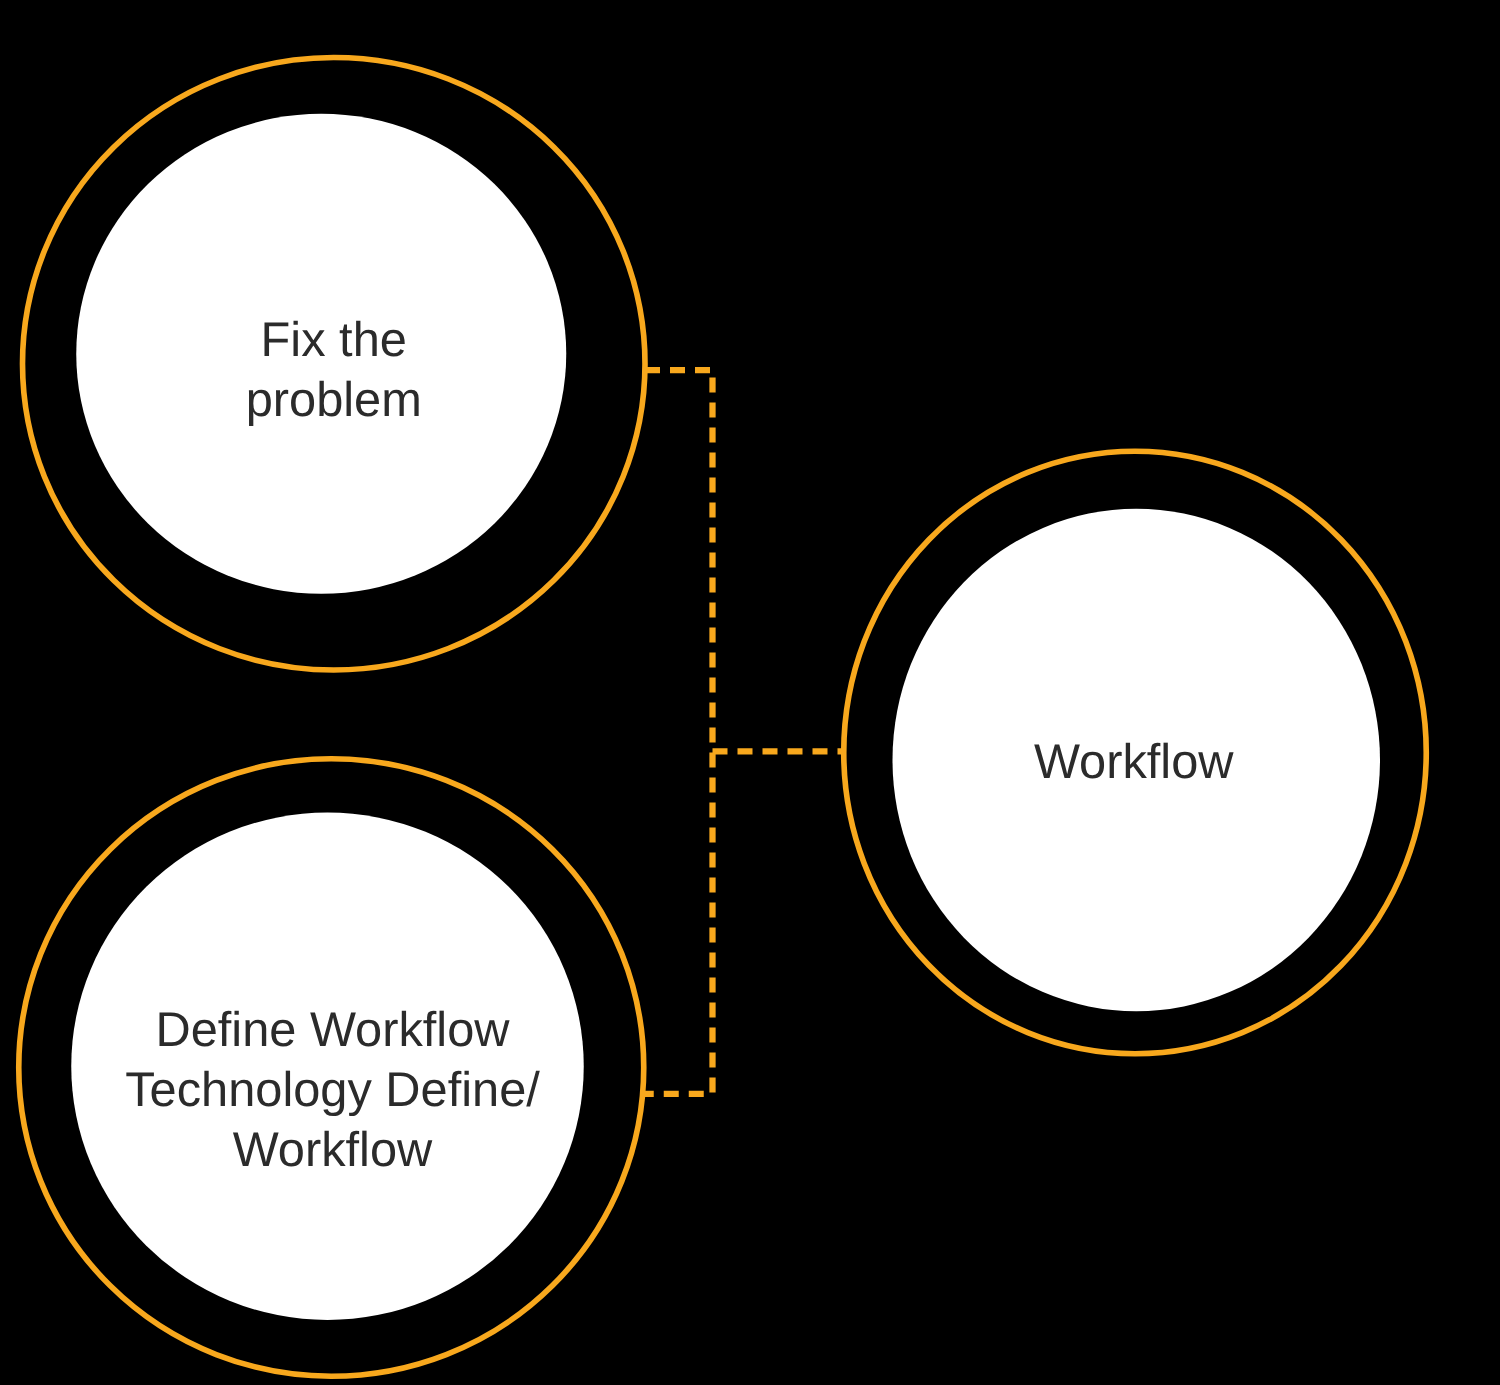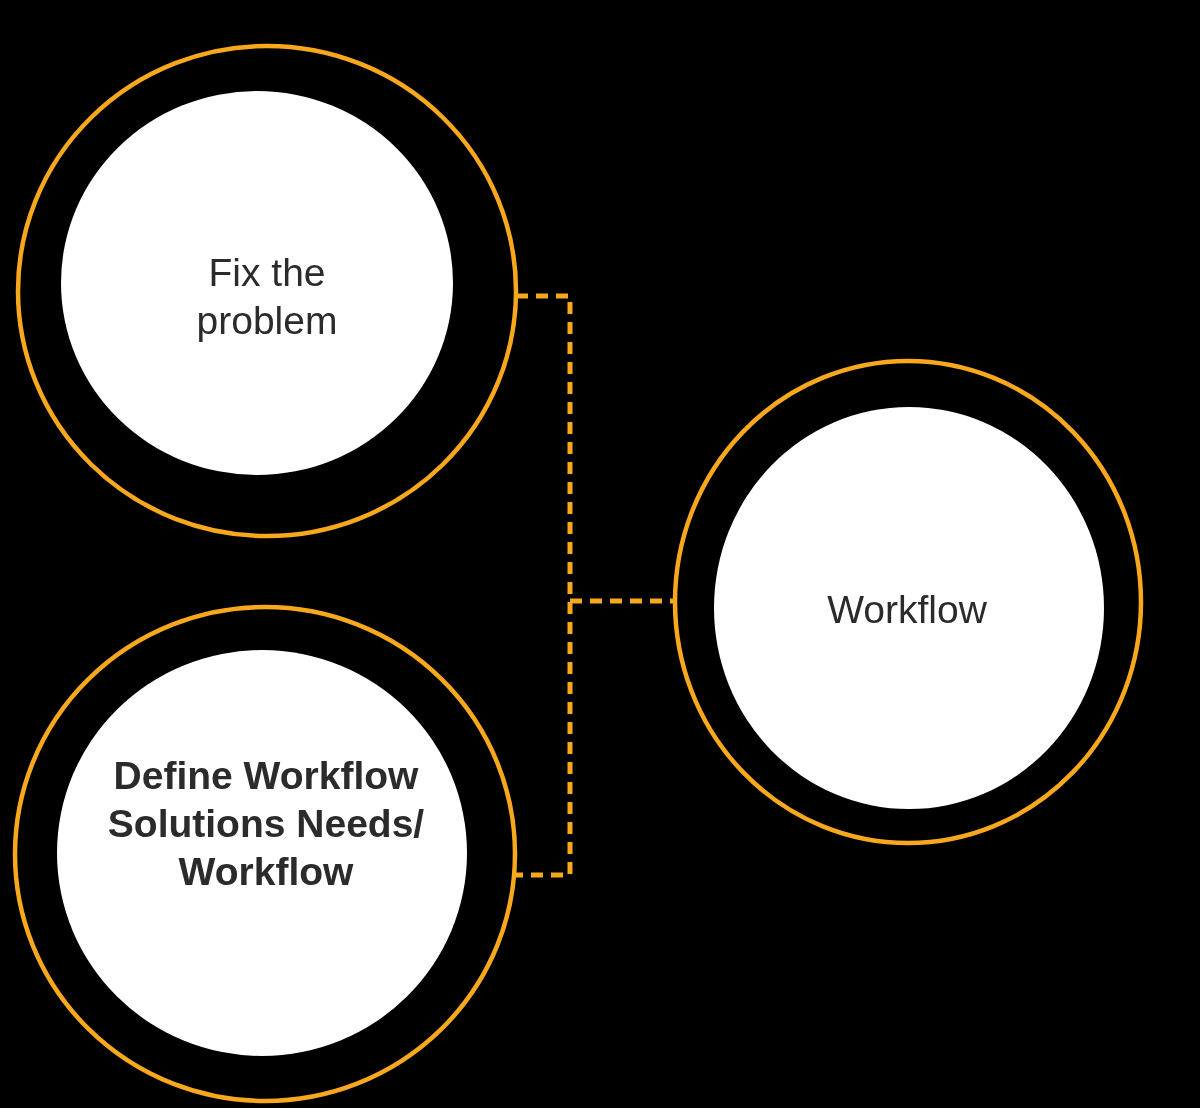--- a/index.html
+++ b/index.html
@@ -38,21 +38,21 @@
   .label {
     position: absolute;
     transform: translate(-50%, -50%);
     text-align: center;
     color: var(--text);
     font-size: 39px;
     line-height: 48px;
     white-space: nowrap;
   }
   .label--fix      { left: 267px; top: 269px; }
-  .label--define   { left: 266px; top: 796px; font-weight: bold; }
+  .label--define   { left: 266px; top: 845px; }
   .label--automate { left: 907px; top: 582px; }
 </style>
 </head>
 <body>
 
 <div class="stage">
 
   <svg width="1200" height="1108" viewBox="0 0 1200 1108">
 
     <path class="connector" d="M 516 268 H 570 V 847 H 515"></path>
@@ -68,21 +68,21 @@
     <ellipse class="disc" cx="909" cy="580" rx="195" ry="201"></ellipse>
   </svg>
 
   <div class="label label--fix">
     <div>Fix the</div>
     <div>problem</div>
   </div>
 
   <div class="label label--define">
     <div>Define Workflow</div>
-    <div>Solutions Needs/</div>
+    <div>Technology Define/</div>
     <div>Workflow</div>
   </div>
 
   <div class="label label--automate">
     <div>Workflow</div>
   </div>
 
 </div>
 
 </body></html>

